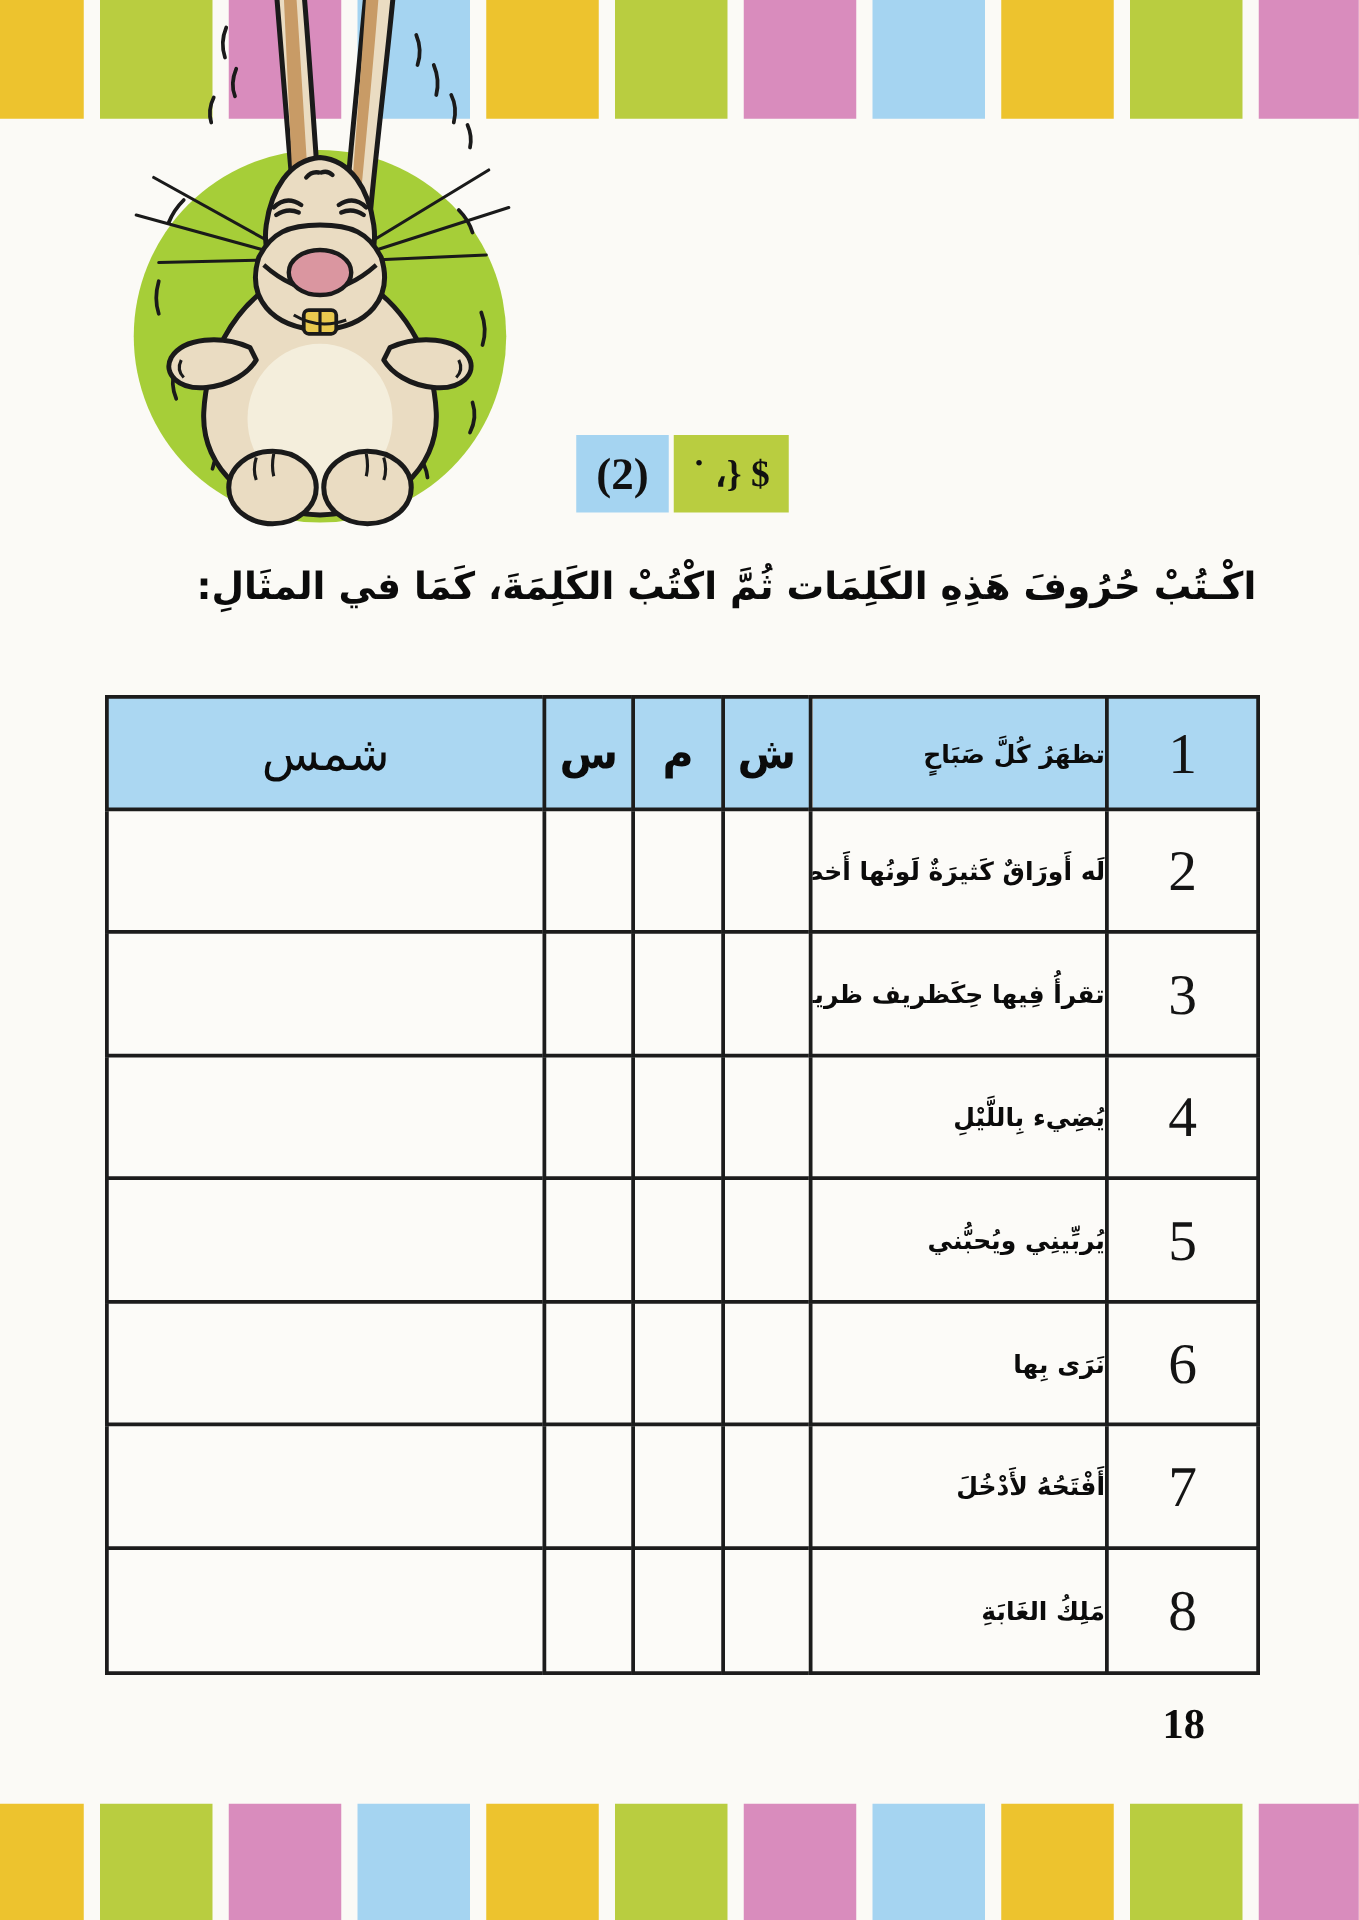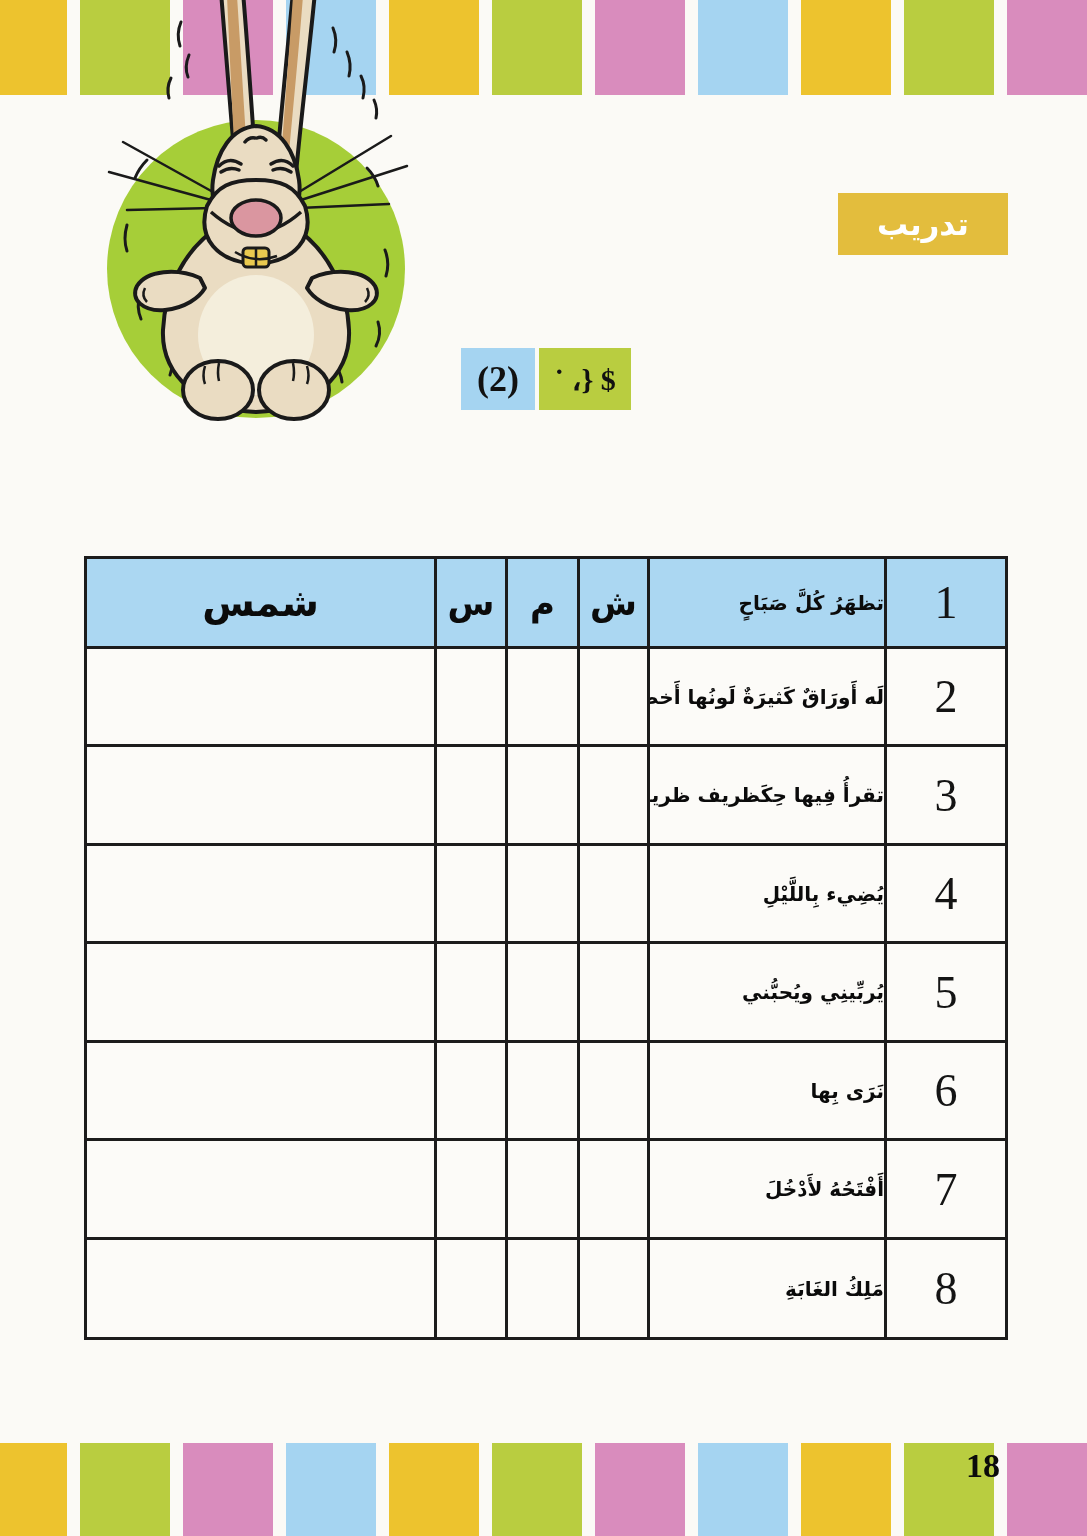--- a/index.html
+++ b/index.html
@@ -47,24 +47,24 @@
   tr.example td{background:var(--header-blue);}
   td.num{
     text-align:center;font-family:"Liberation Serif",serif;
     font-size:46px;color:#141414;
   }
   td.clue{
     text-align:right;padding:0 8px;font-size:20px;font-weight:bold;
     color:#0b0b0b;white-space:nowrap;overflow:hidden;
   }
   td.letter{text-align:center;font-size:34px;font-weight:bold;color:#0b0b0b;}
-  td.word{text-align:center;font-size:38px;font-weight:bold;color:#0b0b0b;}
+  td.word{text-align:center;font-size:38px;font-weight:normal;color:#0b0b0b;}
   
   .pagenum{
-    position:absolute;left:930px;top:1447px;width:70px;text-align:right;
+    position:absolute;left:930px;top:1361px;width:70px;text-align:left;
     font-family:"Liberation Serif",serif;font-weight:bold;font-size:34px;color:#0b0b0b;
     z-index:4;
   }
 </style>
 </head>
 <body>
 
 <div class="page">
 
   <div class="strip top">
@@ -153,31 +153,29 @@
     <ellipse cx="171" cy="218" rx="25" ry="18" fill="#DA96A0" stroke="#1a1a1a" stroke-width="3.5"></ellipse>
 
     <g>
       <rect x="158" y="248" width="26" height="19" rx="4" fill="#E9C94F" stroke="#1a1a1a" stroke-width="3"></rect>
       <line x1="171" y1="249" x2="171" y2="266" stroke="#1a1a1a" stroke-width="2.5"></line>
     </g>
 
     <path d="M150,252 q20,12 42,4" fill="none" stroke="#1a1a1a" stroke-width="2.5"></path>
   </svg>
 
-  <div class="badge">
-    <span>تدريب</span>
-  </div>
 
   <div class="titlebox numbox">
     <span>(2)</span>
   </div>
   <div class="titlebox symbox">
     <span>˙ ،} $</span>
   </div>
 
+  <div class="instruction" dir="rtl">اكْـتُبْ حُرُوفَ هَذِهِ الكَلِمَات ثُمَّ اكْتُبْ الكَلِمَةَ، كَمَا في المثَالِ:</div>
 
   <table class="sheet" dir="rtl">
     <colgroup>
       <col style="width:121px">
         <col style="width:237px">
         <col style="width:70px">
       <col style="width:72px">
         <col style="width:71px">
         <col style="width:350px">
     </colgroup>

